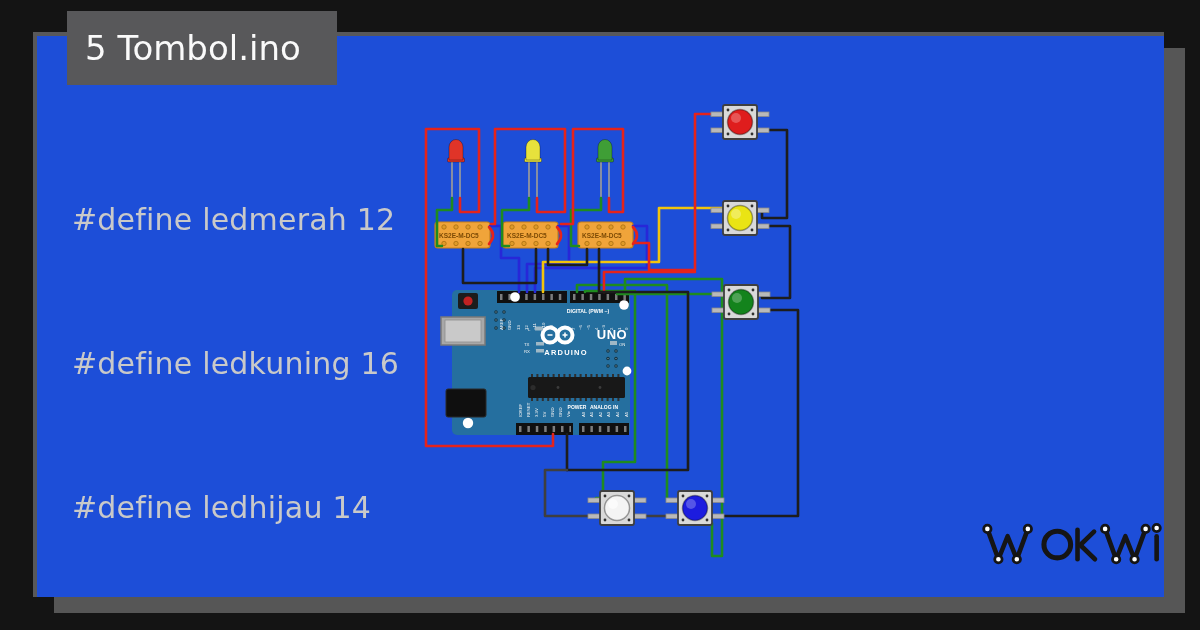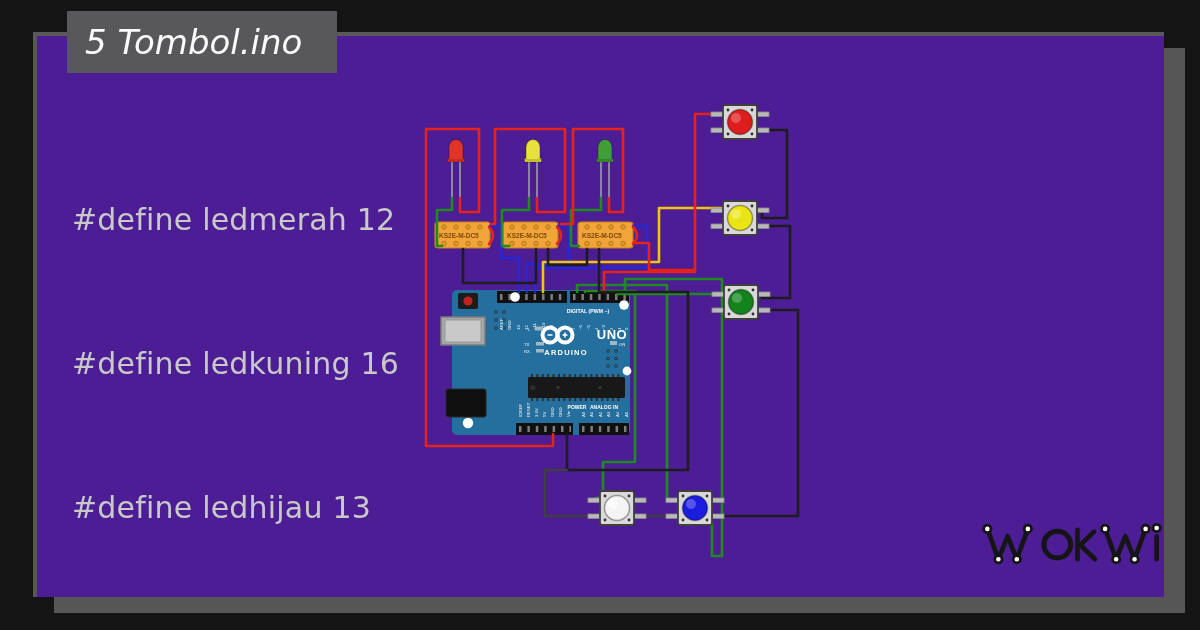--- a/index.html
+++ b/index.html
@@ -1,26 +1,26 @@
 <!DOCTYPE html>
 <html><head>
 <meta charset="utf-8">
 <style>
   html,body{margin:0;padding:0;background:#141414;}
   .stage{position:relative;width:1200px;height:630px;background:#141414;overflow:hidden;
          font-family:"DejaVu Sans","Liberation Sans",sans-serif;}
-  .card{position:absolute;left:33px;top:32px;width:1127px;height:561px;background:#4c1d95;
+  .card{position:absolute;left:33px;top:32px;width:1127px;height:561px;background:#1d4ed8;
         border-top:4px solid #58585a;border-left:4px solid #58585a;
         box-shadow:21px 16px 0 0 #565656;overflow:hidden;}
   .code{position:absolute;left:35px;top:64px;color:#c9c9c9;font-size:30px;line-height:48px;
         white-space:pre;font-weight:400;letter-spacing:0.2px;}
   .code div{height:48px;}
-  .titlebox{position:absolute;left:67px;top:11px;width:270px;height:62px;background:#58585a;
+  .titlebox{position:absolute;left:67px;top:11px;width:270px;height:74px;background:#58585a;
             color:#fafafa;font-size:34px;display:flex;align-items:center;padding-left:18px;
-            box-sizing:border-box;z-index:5;font-style:italic;}
+            box-sizing:border-box;z-index:5;}
   svg.circuit{position:absolute;left:0;top:0;z-index:3;}
   .wire{fill:none;stroke-width:2.6;stroke-linecap:round;stroke-linejoin:round;}
   .wr{stroke:#e5231b}.wg{stroke:#1f8b1f}.wb{stroke:#2727d8}.wy{stroke:#f2c40c}
   .wk{stroke:#1d1d1d}.wd{stroke:#3f3f3f}
   .pl{font-size:4.3px;fill:#f2f2f2;font-family:"Liberation Sans",sans-serif;}
   .silk{fill:#ffffff;font-weight:bold;font-family:"Liberation Sans",sans-serif;}
   .btn-body{fill:#d9d9d9;stroke:#3f3f3f;stroke-width:1.8;}
   .btn-leg{fill:#b9b9b9;stroke:#8a8a8a;stroke-width:0.8;}
   .btn-cap{stroke:rgba(0,0,0,0.35);stroke-width:1.5;}
   .btn-dot{fill:#2f2f2f;}
@@ -36,21 +36,21 @@
 </style>
 </head>
 <body>
 
 <div class="stage">
 
   <div class="card">
     <div class="code">
       <div>#define ledmerah 12</div>
       <div>#define ledkuning 16</div>
-      <div>#define ledhijau 13</div>
+      <div>#define ledhijau 14</div>
       
       
       
       
       
       
       
       
     </div>
   </div>

